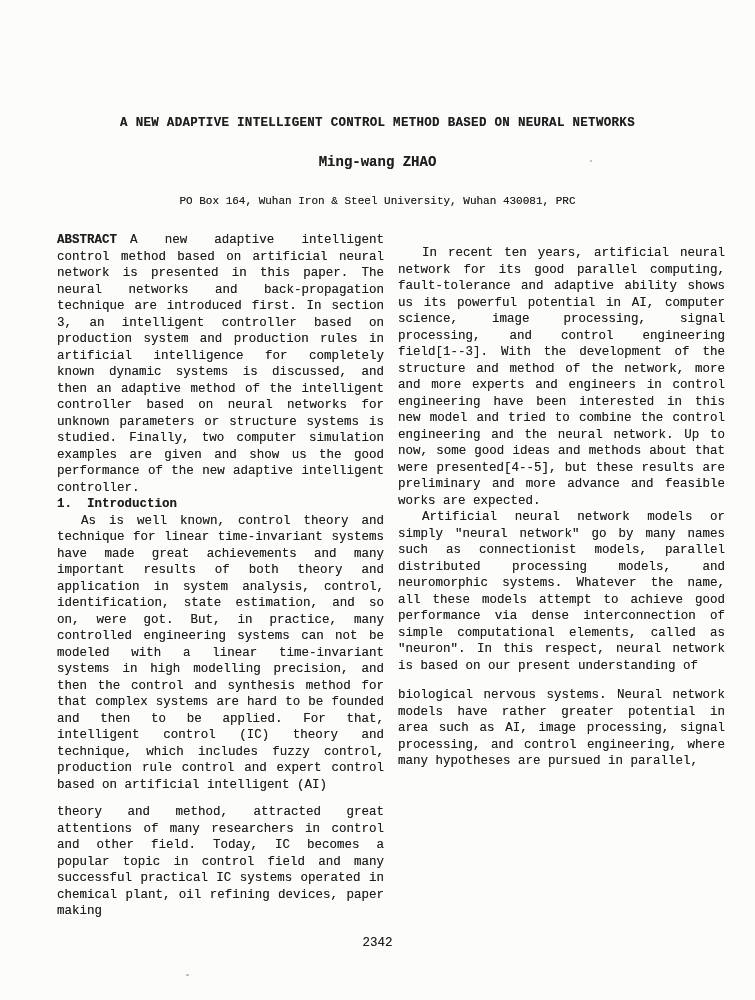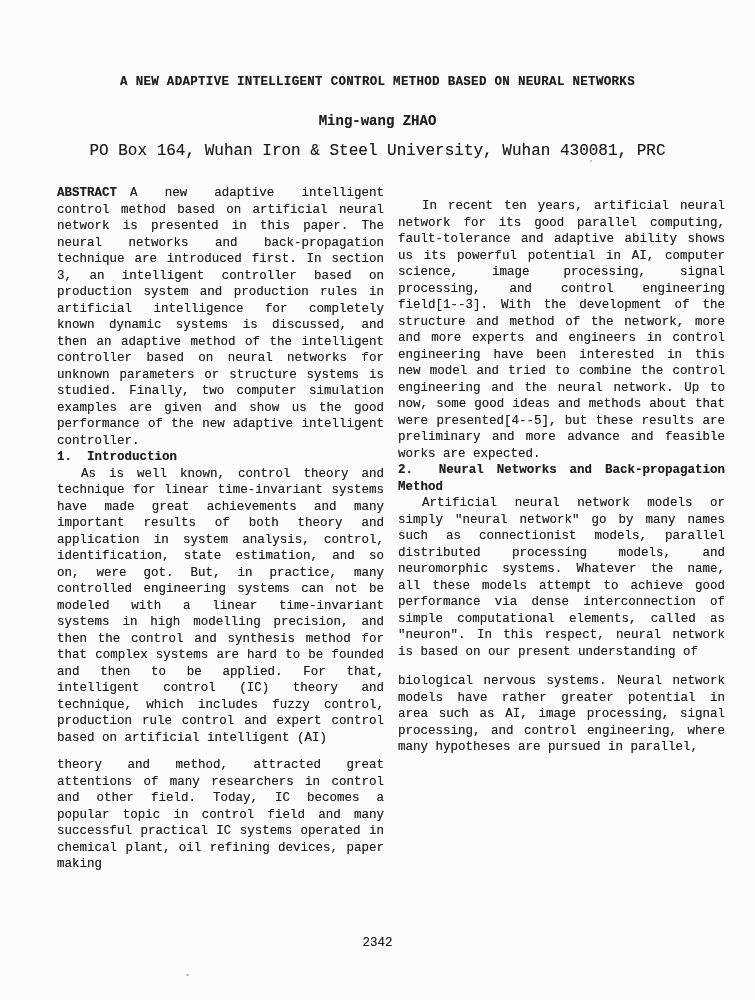--- a/index.html
+++ b/index.html
@@ -8,40 +8,40 @@
     width: 755px;
     height: 1000px;
     background: #fcfcfb;
     overflow: hidden;
   }
   .page {
     position: relative;
     width: 755px;
     height: 1000px;
     box-sizing: border-box;
-    padding-top: 75px;
+    padding-top: 116px;
     font-family: "Liberation Mono", "DejaVu Sans Mono", monospace;
     color: #1e1e1e;
     text-shadow: 0 0 0.5px rgba(30,30,30,0.55);
   }
   .center { text-align: center; }
   .doc-title {
     font-size: 12.5px;
     font-weight: bold;
     letter-spacing: 0.3px;
     white-space: pre;
   }
   .doc-author {
     margin-top: 24px;
     font-size: 14px;
     font-weight: bold;
   }
   .doc-affil {
-    margin-top: 13px;
-    font-size: 16px;
+    margin-top: 25px;
+    font-size: 11px;
   }
   .columns {
     display: flex;
     gap: 14px;
     padding: 25px 30px 0 57px;
     box-sizing: border-box;
   }
   .col {
     width: 327px;
     font-size: 12.5px;
@@ -98,21 +98,20 @@
       <p class="para-indent">As is well known, control theory and technique for linear time-invariant systems have made great achievements and many important results of both theory and application in system analysis, control, identification, state estimation, and so on, were got. But, in practice, many controlled engineering systems can not be modeled with a linear time-invariant systems in high modelling precision, and then the control and synthesis method for that complex systems are hard to be founded and then to be applied. For that, intelligent control (IC) theory and technique, which includes fuzzy control, production rule control and expert control based on artificial intelligent (AI)</p>
 
       <p class="gap-sm">theory and method, attracted great attentions of many researchers in control and other field. Today, IC becomes a popular topic in control field and many successful practical IC systems operated in chemical plant, oil refining devices, paper making</p>
     </div>
 
     <div class="col">
 
       <p class="para-indent gap-md">In recent ten years, artificial neural network for its good parallel computing, fault-tolerance and adaptive ability shows us its powerful potential in AI, computer science, image processing, signal processing, and control engineering field[1--3]. With the development of the structure and method of the network, more and more experts and engineers in control engineering have been interested in this new model and tried to combine the control engineering and the neural network. Up to now, some good ideas and methods about that were presented[4--5], but these results are preliminary and more advance and feasible works are expected.</p>
 
 
-      <p class="sec-heading h2-nn">2.  Neural Networks and Back-propagation Method</p>
 
       <p class="para-indent">Artificial neural network models or simply "neural network" go by many names such as connectionist models, parallel distributed processing models, and neuromorphic systems. Whatever the name, all these models attempt to achieve good performance via dense interconnection of simple computational elements, called as "neuron". In this respect, neural network is based on our present understanding of</p>
 
       <p class="gap-md">biological nervous systems. Neural network models have rather greater potential in area such as AI, image processing, signal processing, and control engineering, where many hypotheses are pursued in parallel,</p>
     </div>
 
   </div>
 
   <div class="page-number">2342</div>
 

